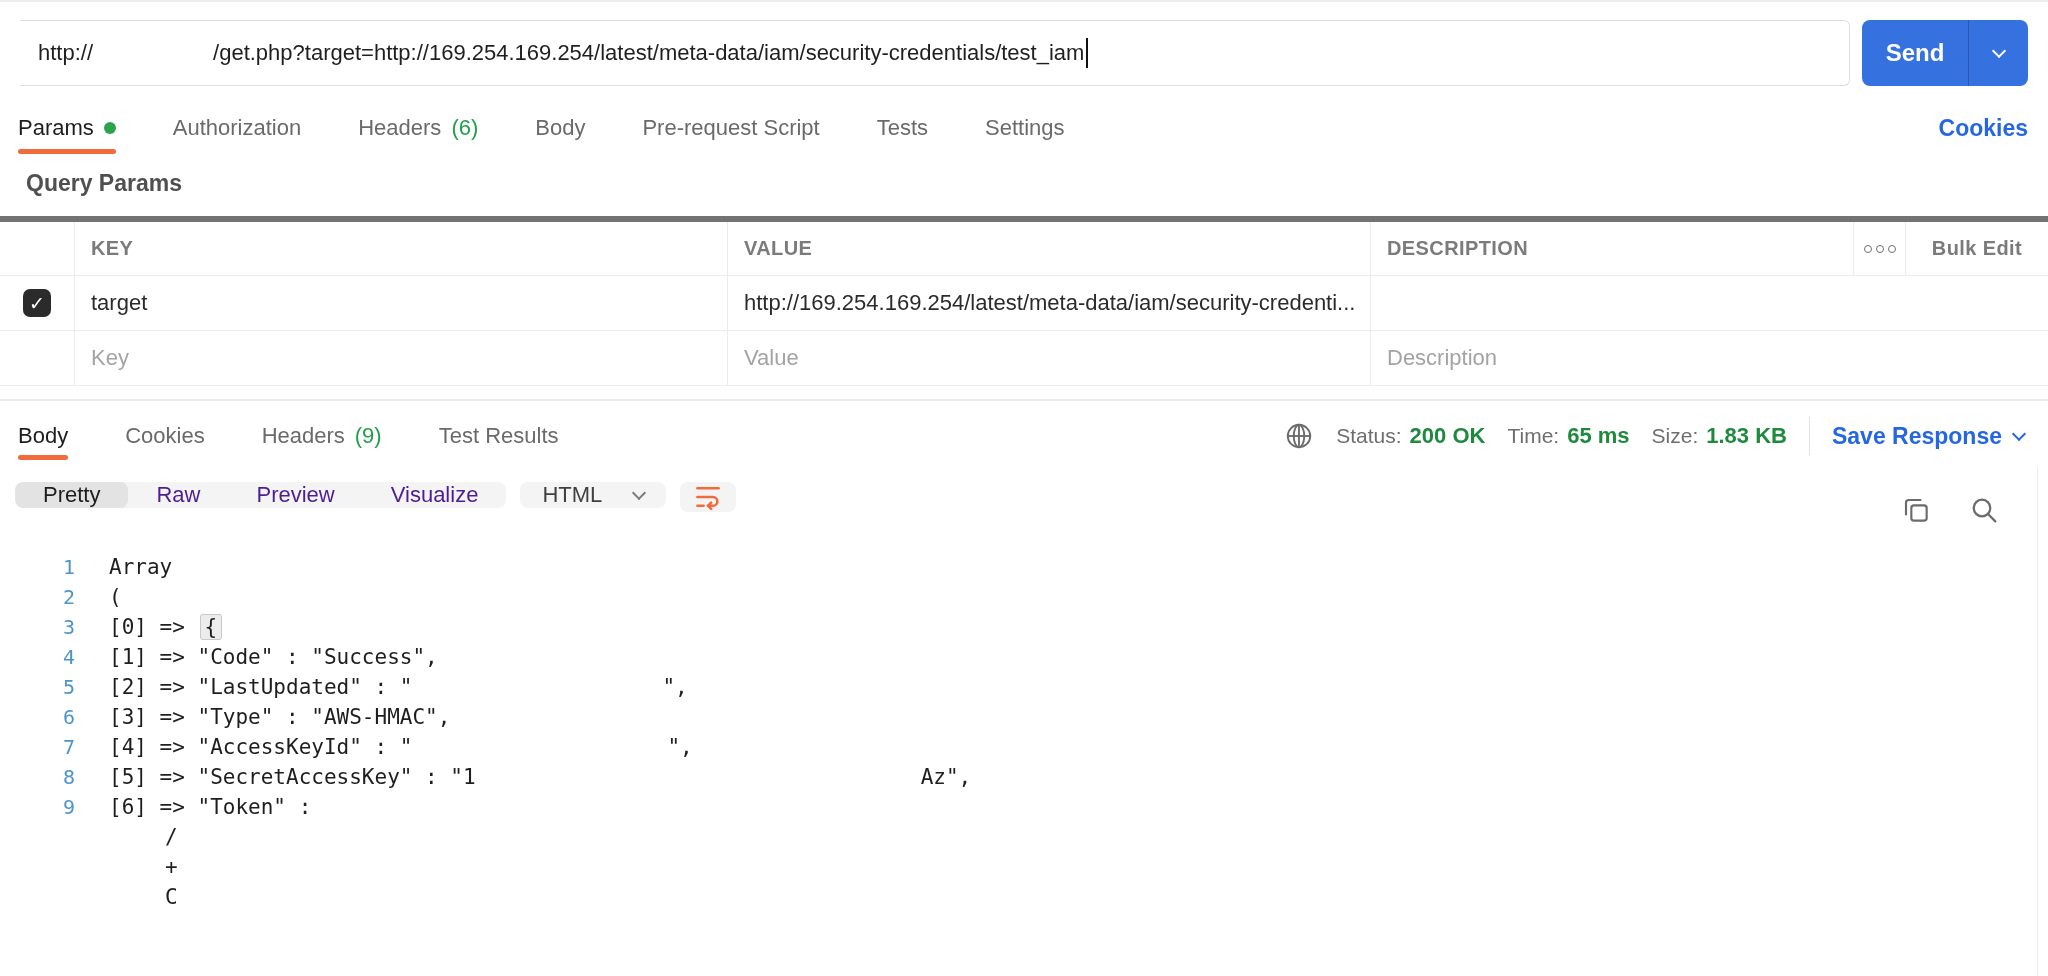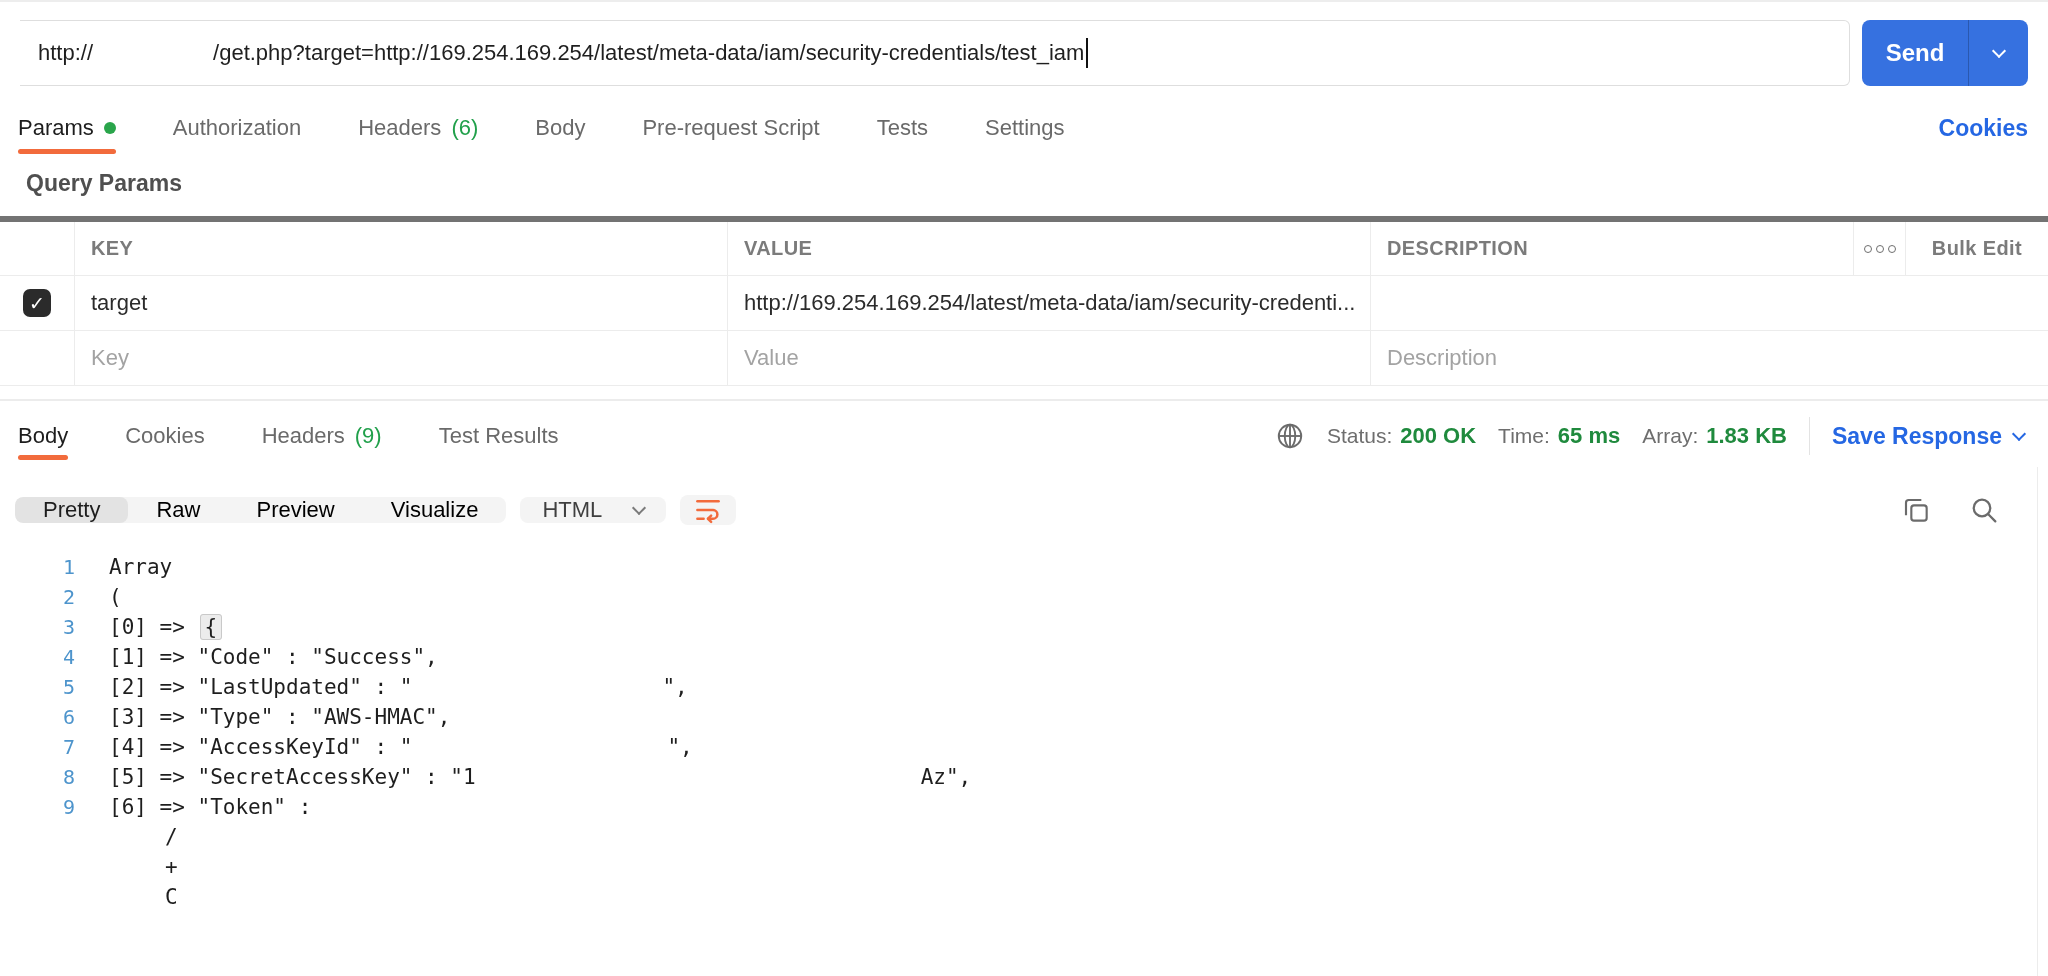--- a/index.html
+++ b/index.html
@@ -61,23 +61,23 @@
 
   
   .resp-tabs-row{position:absolute;left:18px;top:408px;height:52px;display:flex;align-items:center;}
   .resp-meta{position:absolute;right:24px;top:408px;height:52px;display:flex;align-items:center;gap:22px;}
   .meta-item{display:flex;align-items:center;gap:8px;font-size:21px;color:#6e6e6e;}
   .meta-item b{color:#1F8A3D;font-weight:600;font-size:22px;}
   .meta-divider{width:1px;height:38px;background:#e3e3e3;}
   .save-resp{display:flex;align-items:center;gap:12px;font-size:23px;font-weight:600;color:#2567E3;cursor:pointer;}
 
   
-  .resp-toolbar{position:absolute;left:15px;top:480px;height:56px;display:flex;align-items:center;gap:14px;}
+  .resp-toolbar{position:absolute;left:15px;top:480px;height:56px;display:flex;align-items:flex-start;gap:14px;}
   .modes{display:flex;background:#f4f4f4;border-radius:8px;overflow:hidden;}
-  .mode{display:flex;align-items:center;padding:0 28px;font-size:22px;color:#000000;cursor:pointer;}
+  .mode{display:flex;align-items:center;padding:0 28px;font-size:22px;color:#4c1d95;cursor:pointer;}
   .mode.active{background:#e3e3e3;border-radius:8px;color:#1d1d1d;font-weight:500;}
   .fmt-select{display:flex;align-items:center;gap:32px;background:#f4f4f4;border-radius:8px;padding:0 22px;
     font-size:22px;color:#3f3f3f;cursor:pointer;}
   .wrap-btn{width:56px;background:#f4f4f4;border-radius:8px;display:flex;align-items:center;justify-content:center;cursor:pointer;}
   .code-tools{position:absolute;right:48px;top:492px;display:flex;gap:36px;align-items:center;}
   .tool{cursor:pointer;display:flex;}
 
   
   .code-area{position:absolute;left:0;right:12px;top:550px;bottom:0;overflow:hidden;
     font-family:"DejaVu Sans Mono",monospace;font-size:21px;color:#1e1e1e;}
@@ -204,21 +204,21 @@
     </span>
     <span class="meta-item">
       <span>Status:</span>
         <b>200 OK</b>
     </span>
     <span class="meta-item">
       <span>Time:</span>
         <b>65 ms</b>
     </span>
     <span class="meta-item">
-      <span>Array:</span>
+      <span>Size:</span>
         <b>1.83 KB</b>
     </span>
     <span class="meta-divider"></span>
     <span class="save-resp">
       <span>Save Response</span>
       <span class="chev sm blue"></span>
     </span>
   </div>
 
   <div class="resp-toolbar">

